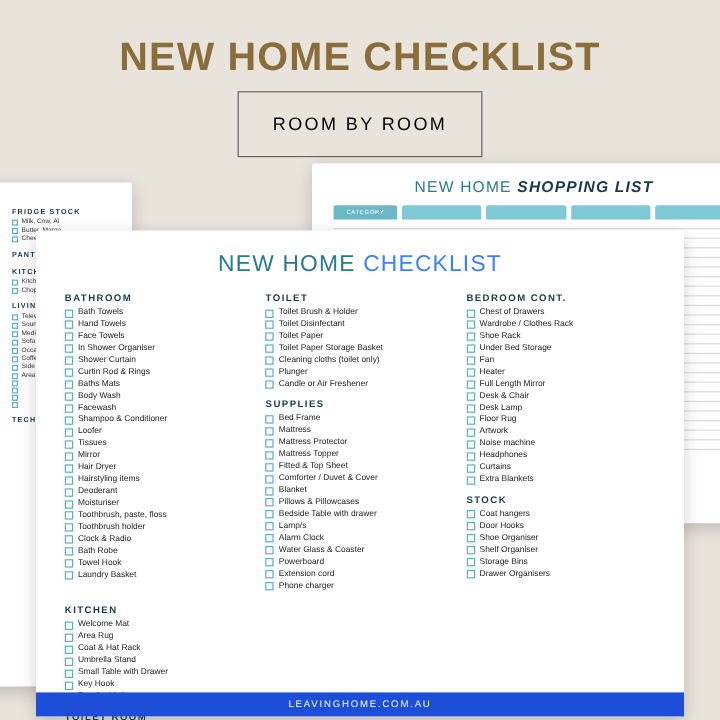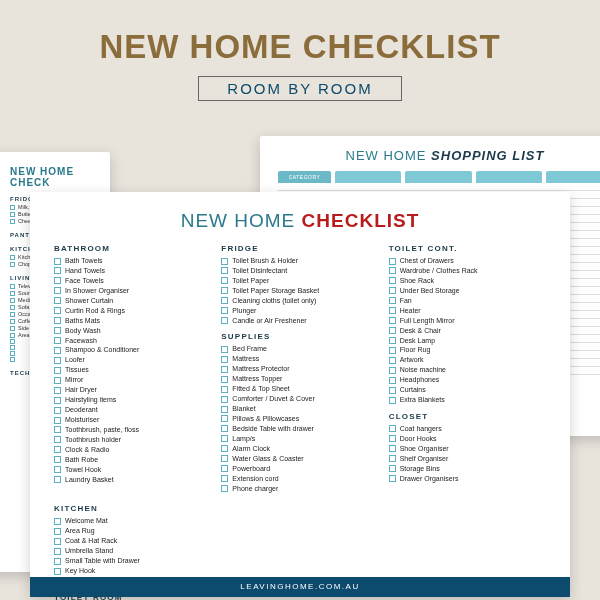--- a/index.html
+++ b/index.html
@@ -17,24 +17,24 @@
   }
   .hero-title {
     font-size: 33px;
     font-weight: 700;
     color: #8a6d3b;
     letter-spacing: 1px;
   }
   .hero-sub {
     display: inline-block;
     margin-top: 10px;
-    padding: 3px 28px;
+    padding: 18px 28px;
     border: 1px solid #666;
     font-size: 15px;
-    color: #0c4a6e;
+    color: #000000;
     letter-spacing: 2px;
   }
   .stage {
     position: absolute;
     top: 132px;
     left: 0;
     right: 0;
     bottom: 0;
   }
   .sheet {
@@ -61,21 +61,21 @@
   
   .sheet.main {
     width: 540px;
     height: 405px;
     left: 30px;
     top: 60px;
     padding: 18px 24px 0;
   }
   .main .title { text-align:center; font-size: 19px; letter-spacing: 1px; margin-bottom: 12px; }
   .main .title .a { color:#2a7a8c; font-weight:400; }
-  .main .title .b { color:#b91c1c; font-weight:700; }
+  .main .title .b { color:#3b82f6; font-weight:400; }
   .cols {
     display: grid;
     grid-template-columns: repeat(3, 1fr);
     gap: 10px;
   }
   .col .cat {
     font-size: 8px;
     color: #1a3a4a;
     font-weight: 700;
     letter-spacing: 1.2px;
@@ -95,40 +95,39 @@
     width:7px; height:7px;
     border:0.9px solid #5bb0c4;
     flex-shrink:0;
     margin-top:0.5px;
   }
   .item span { flex:1; }
   .footer {
     position:absolute;
     left:0; right:0; bottom:0;
     height:20px;
-    background:#0c4a6e;
+    background:#1d4ed8;
     color:#fff;
     text-align:center;
     font-size:8px;
     letter-spacing:1.5px;
     line-height:20px;
   }
 </style>
 </head>
 <body>
 
 <div class="hero">
   <div class="hero-title">NEW HOME CHECKLIST</div>
   <div class="hero-sub">ROOM BY ROOM</div>
 </div>
 
 <div class="stage">
 
   <div class="sheet bl">
-    <div class="mini-title">NEW HOME CHECK</div>
     <div id="bl-body">
         <div class="mini-cat">FRIDGE STOCK</div>
         <div class="mini-row">
           <div class="sq"></div>
           <span>Milk, Cow, Al</span>
         </div>
         <div class="mini-row">
           <div class="sq"></div>
           <span>Butter, Marga</span>
         </div>
@@ -334,21 +333,21 @@
           <div class="item">
             <div class="box"></div>
             <span>Towel Hook</span>
           </div>
           <div class="item">
             <div class="box"></div>
             <span>Laundry Basket</span>
           </div>
         </div>
         <div class="col">
-          <div class="cat">FRIDGE</div>
+          <div class="cat">TOILET</div>
           <div class="item">
             <div class="box"></div>
             <span>Toilet Brush &amp; Holder</span>
           </div>
           <div class="item">
             <div class="box"></div>
             <span>Toilet Disinfectant</span>
           </div>
           <div class="item">
             <div class="box"></div>
@@ -426,21 +425,21 @@
           <div class="item">
             <div class="box"></div>
             <span>Extension cord</span>
           </div>
           <div class="item">
             <div class="box"></div>
             <span>Phone charger</span>
           </div>
         </div>
         <div class="col">
-          <div class="cat">TOILET CONT.</div>
+          <div class="cat">BEDROOM CONT.</div>
           <div class="item">
             <div class="box"></div>
             <span>Chest of Drawers</span>
           </div>
           <div class="item">
             <div class="box"></div>
             <span>Wardrobe / Clothes Rack</span>
           </div>
           <div class="item">
             <div class="box"></div>
@@ -487,21 +486,21 @@
             <span>Headphones</span>
           </div>
           <div class="item">
             <div class="box"></div>
             <span>Curtains</span>
           </div>
           <div class="item">
             <div class="box"></div>
             <span>Extra Blankets</span>
           </div>
-          <div class="cat">CLOSET</div>
+          <div class="cat">STOCK</div>
           <div class="item">
             <div class="box"></div>
             <span>Coat hangers</span>
           </div>
           <div class="item">
             <div class="box"></div>
             <span>Door Hooks</span>
           </div>
           <div class="item">
             <div class="box"></div>

